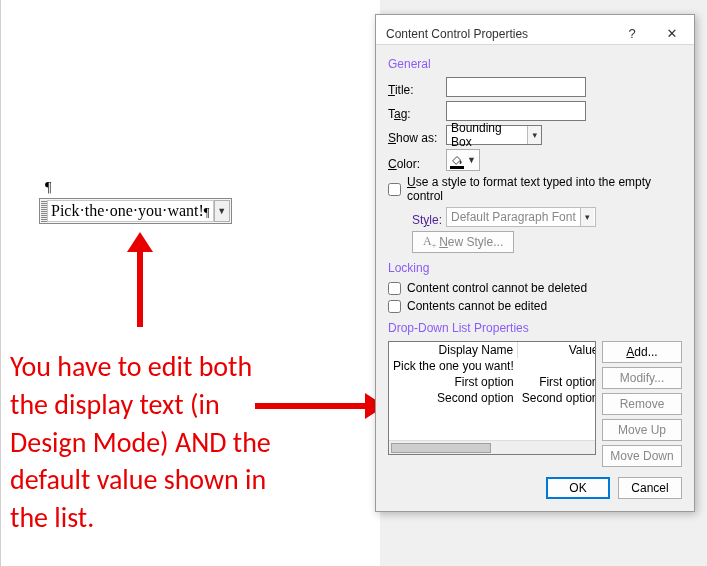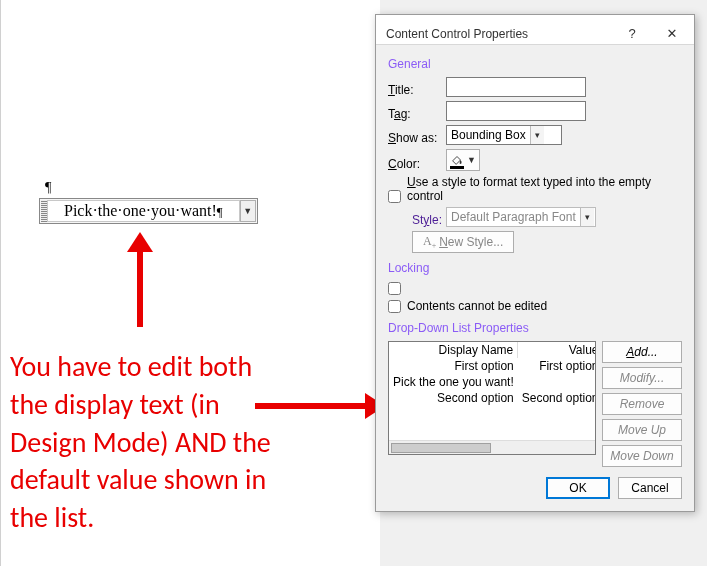--- a/index.html
+++ b/index.html
@@ -36,21 +36,21 @@
     background: #f6f6f6;
     padding: 1px;
   }
   .dropdown-control .handle {
     width: 6px;
     background: repeating-linear-gradient(0deg,#888,#888 1px,#eee 1px,#eee 2px);
   }
   .dropdown-control .text {
     font-family: "Times New Roman", serif;
     font-size: 16px;
-    padding: 1px 16px;
+    padding: 1px 3px;
     background: #fff;
     border: 1px solid #c8c8c8;
     white-space: nowrap;
   }
   .dropdown-control .arrow {
     display: flex; align-items: center; justify-content: center;
     width: 16px;
     border: 1px solid #b0b0b0;
     background: #f0f0f0;
   }
@@ -123,21 +123,21 @@
     border:1px solid #adadad; background:#fdfdfd;
     height:22px; padding:0 3px; gap:3px;
   }
   .bucket {
     width:14px; height:14px; position:relative;
   }
   .bucket svg { width:14px; height:14px; }
   .auto-under {
     position:absolute; left:0; bottom:-2px; width:14px; height:3px; background:#000;
   }
-  .chk { display:flex; align-items:flex-end; gap:6px; margin:4px 0; }
+  .chk { display:flex; align-items:center; gap:6px; margin:4px 0; }
   .chk input { margin:1px 0 0 0; }
   .indent { margin-left: 24px; }
   .btn {
     border:1px solid #adadad; background:#fdfdfd;
     height:22px; padding:1px 10px; font:inherit; color:#000;
     display:inline-flex; align-items:center; justify-content:center;
     min-width: 64px;
   }
   .btn[disabled] { color:#888; }
   .btn.primary { box-shadow: inset 0 0 0 1px #0078d7; border-color:#0078d7; }
@@ -148,21 +148,21 @@
   .listbox table { border-collapse: collapse; width: 100%; font:inherit; }
   .listbox th, .listbox td { text-align:right; padding: 1px 4px; white-space:nowrap;margin-top:44px; }
   .listbox th { font-weight: normal; }
   .listbox .hscroll {
     position:absolute; left:0; bottom:0; right:0; height:14px;
     background:#efefef; border-top:1px solid #ddd;
     display:flex; align-items:center;
   }
   .listbox .thumb { height:10px; background:#cdcdcd; border:1px solid #a0a0a0; margin-left:2px; width:100px; }
   .side-btns { display:flex; flex-direction:column; gap:4px; width:80px; }
-  .side-btns .btn { width:100%; min-width:0; padding:1px 4px;font-style:italic; }
+  .side-btns .btn { width:100%; min-width:0; padding:1px 4px; }
   .dlg-footer { display:flex; justify-content:flex-end; gap:8px; margin-top:10px; }
   .a-mnemonic { text-decoration: underline; }
   .locked-sec, .ddl-sec { margin-top:8px; }
 </style>
 </head>
 <body>
 
 <div class="document-area">
   <div class="doc-paragraph-mark">¶</div>
   <div class="dropdown-control">
@@ -198,21 +198,21 @@
     <div class="row">
       <div class="lab"><span class="a-mnemonic">T</span>itle:</div>
       <input class="textbox" style="width: 140px;" value="">
     </div>
     <div class="row">
       <div class="lab">T<span class="a-mnemonic">a</span>g:</div>
       <input class="textbox" style="width: 140px;" value="">
     </div>
     <div class="row">
       <div class="lab"><span class="a-mnemonic">S</span>how as:</div>
-      <div class="combo" style="width:116px">
+      <div class="combo" style="width:96px">
         <span class="val">Bounding Box</span>
         <span class="cbtn">
             <span class="chev-down">▾</span>
           </span>
       </div>
     </div>
     <div class="row">
       <div class="lab"><span class="a-mnemonic">C</span>olor:</div>
       <div class="color-btn">
         <span class="bucket">
@@ -244,44 +244,45 @@
         <span style="font-family:serif;margin-right:3px">A<span style="font-size:8px;vertical-align:sub">+</span></span>
         <span><span class="a-mnemonic">N</span>ew Style...</span>
       </button>
     </div>
 
 
     <div class="locked-sec">
       <div class="section-label">Locking</div>
       <div class="chk">
         <input type="checkbox" style="">
+        <span>Content control cannot be deleted</span>
       </div>
       <div class="chk">
         <input type="checkbox" style="">
         <span>Contents cannot be edited</span>
       </div>
     </div>
 
     <div class="ddl-sec">
       <div class="section-label">Drop-Down List Properties</div>
       <div style="display:flex; gap:6px;">
         <div class="listbox" style="flex:1">
           <table>
             <tbody>
                 <tr>
               <th style="width:55%;border-right:1px solid #ddd">Display Name</th>
               <th>Value</th>
             </tr>
             <tr>
+              <td>Pick the one you want!</td>
+              <td></td>
+            </tr>
+            <tr>
               <td>First option</td>
               <td>First option</td>
-            </tr>
-            <tr>
-              <td>Pick the one you want!</td>
-              <td></td>
             </tr>
             <tr>
               <td>Second option</td>
               <td>Second option</td>
             </tr>
           </tbody>
             </table>
           <div class="hscroll">
               <div class="thumb"></div>
             </div>

